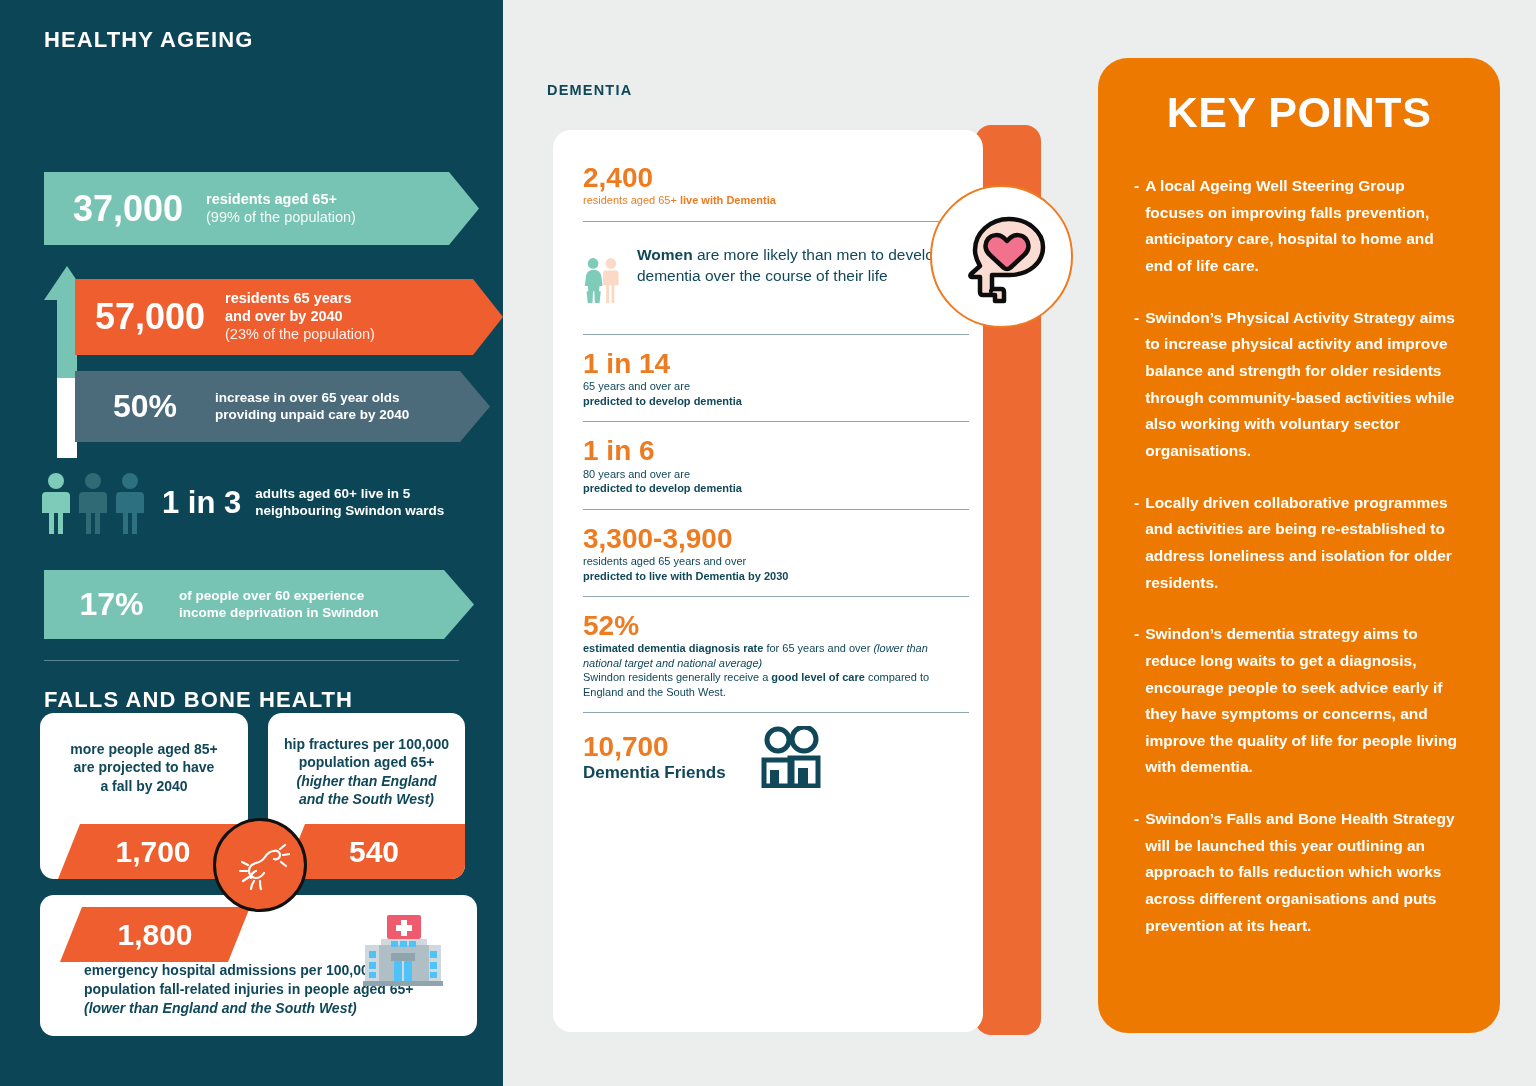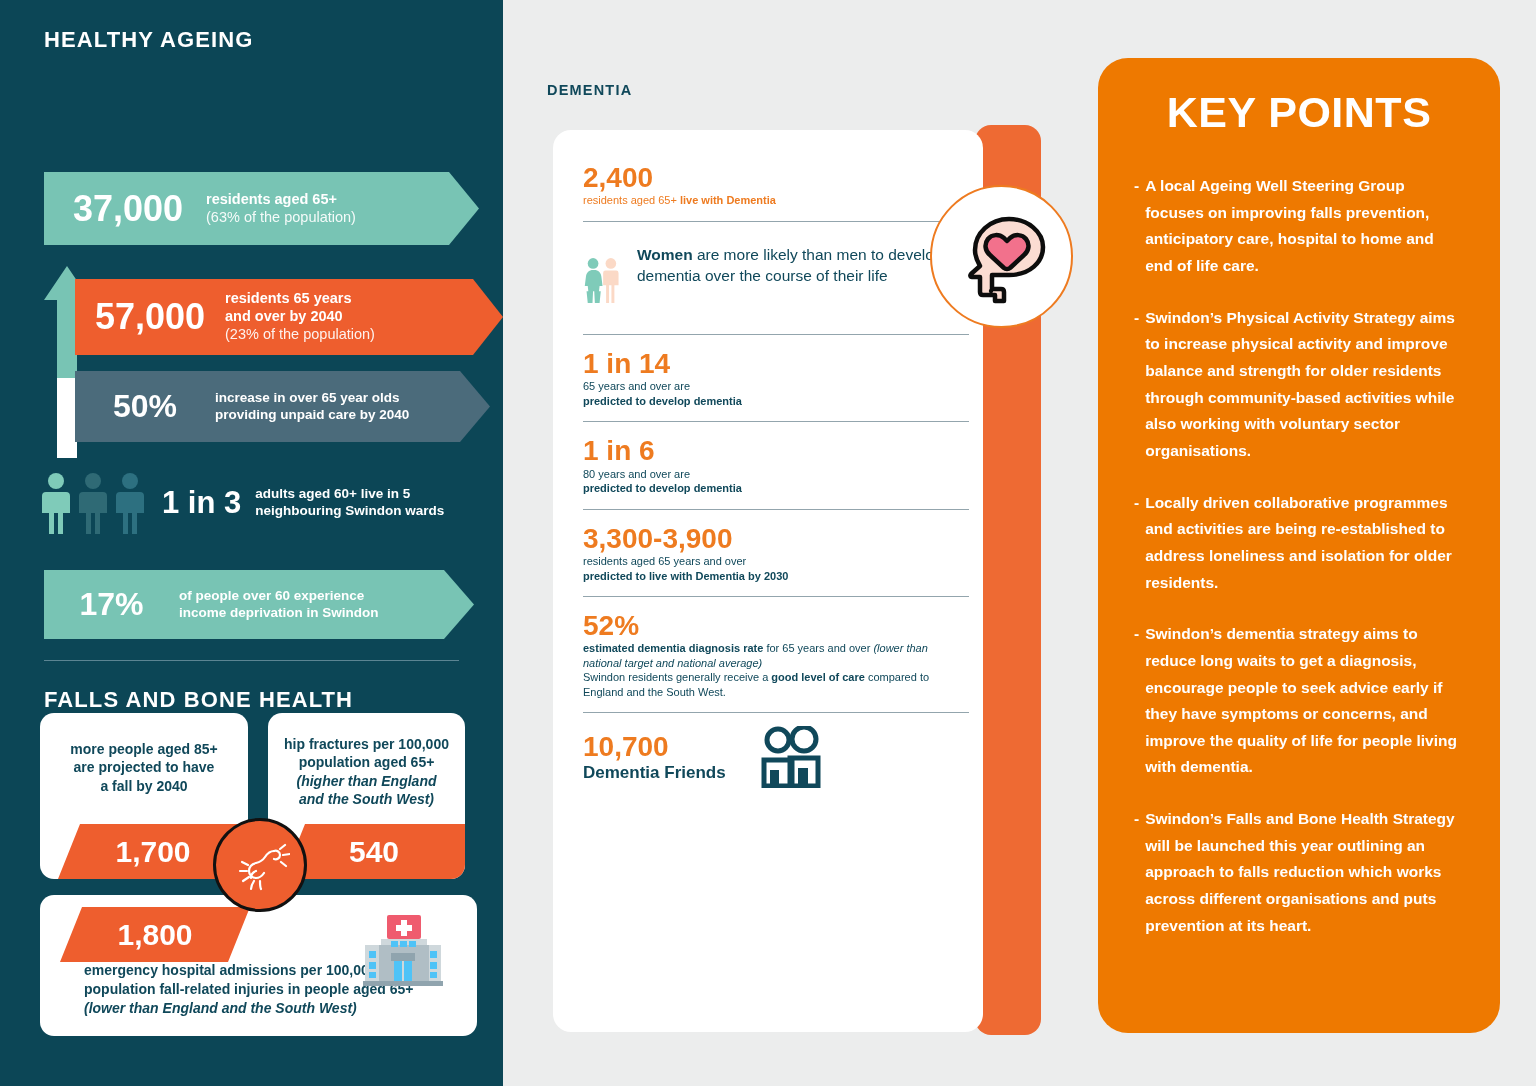--- a/index.html
+++ b/index.html
@@ -193,21 +193,21 @@
 
     <svg class="uparrow" viewBox="0 0 46 192">
       <polygon points="23,0 46,34 33,34 33,192 13,192 13,34 0,34" fill="#78c4b4"></polygon>
       <rect x="13" y="112" width="20" height="80" fill="#ffffff"></rect>
     </svg>
 
     <div class="arrow" id="a-37000">
       <div class="big">37,000</div>
       <div class="txt">
         <div class="l1">residents aged 65+</div>
-        <div class="l2">(63% of the population)</div>
+        <div class="l2">(99% of the population)</div>
       </div>
     </div>
 
     <div class="arrow" id="a-57000">
       <div class="big">57,000</div>
       <div class="txt">
         <div class="l1">residents 65 years</div>
         <div class="l1">and over by 2040</div>
         <div class="l2">(23% of the population)</div>
       </div>

